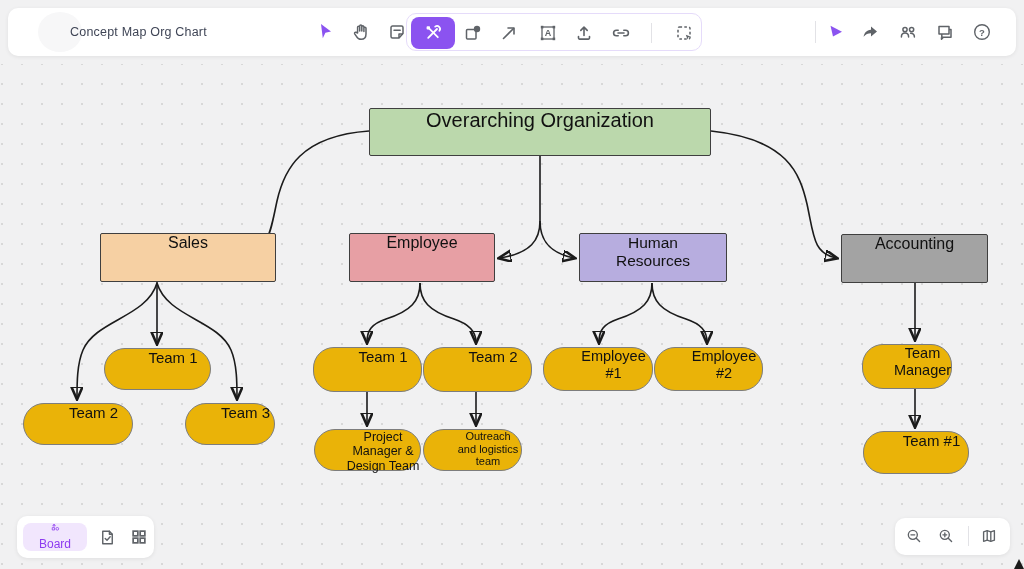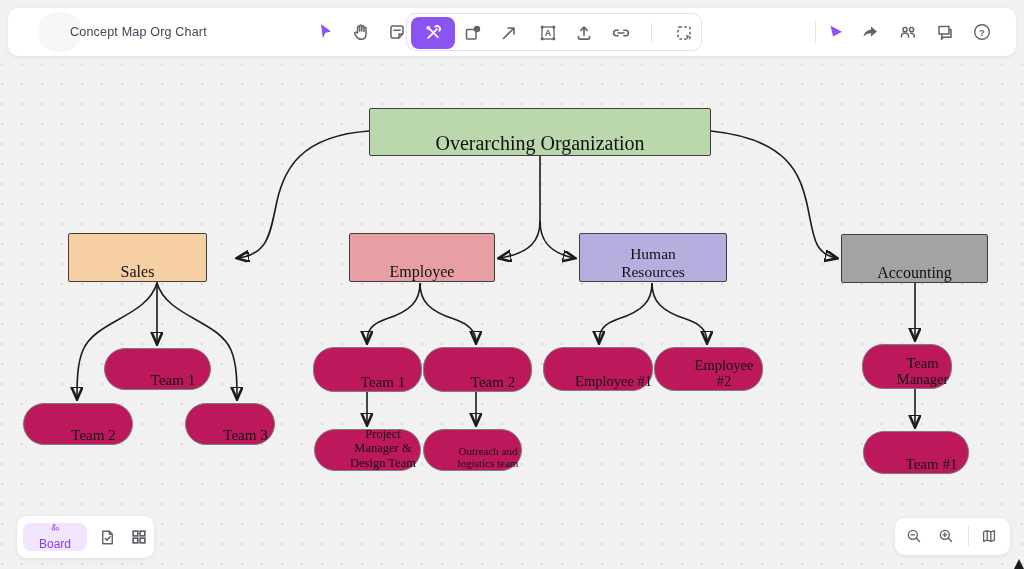--- a/index.html
+++ b/index.html
@@ -8,24 +8,24 @@
 
   
   .dotgrid {
     position:absolute; left:0; top:64px; width:1024px; height:505px;
     background-image: radial-gradient(#d8d8d8 1.1px, transparent 1.2px);
     background-size: 20px 20px; background-position: 12px 10px;
   }
   .edges { position:absolute; left:0; top:0; width:1024px; height:569px; pointer-events:none; }
   .edges path { fill:none; stroke:#1b1b1b; stroke-width:1.6; }
 
-  .node { position:absolute; display:flex; align-items:flex-end; justify-content:center;
-          text-align:center; color:#111; cursor:default;font-family:Liberation Serif, serif; }
+  .node { position:absolute; display:flex; align-items:flex-start; justify-content:center;
+          text-align:center; color:#111; cursor:default; }
   .dept { border:1.6px solid #3f3f3f; border-radius:2px; }
-  .leaf { border:1.6px solid #7d7d7d; border-radius:21px; background:#be185d;padding-left:31px; }
+  .leaf { border:1.6px solid #7d7d7d; border-radius:21px; background:#eab308;padding-left:31px; }
   .nlabel { display:block; line-height:1.15; }
 
   
   .topbar { position:absolute; left:8px; top:8px; width:1008px; height:48px; background:#fff;
             border-radius:10px; box-shadow:0 1px 4px rgba(0,0,0,.07); }
   .logo-blob { position:absolute; left:30px; top:4px; width:44px; height:40px; border-radius:50%;
                background:#f7f7f8; }
   .doc-title { position:absolute; left:62px; top:17px; font-size:12.5px; color:#3f4556; letter-spacing:.2px; }
   .tb-icon { position:absolute; top:10px; width:28px; height:28px; display:flex; align-items:center;
              justify-content:center; border-radius:6px; }
@@ -75,21 +75,21 @@
   <path d="M476,392 L476,424" marker-end="url(#ah)"></path>
   <path d="M652,283 C652,301 643,311 618,319 C603,324 599,331 599,342" marker-end="url(#ah)"></path>
   <path d="M652,283 C652,301 661,311 686,319 C701,324 707,331 707,342" marker-end="url(#ah)"></path>
   <path d="M915,283 L915,339" marker-end="url(#ah)"></path>
   <path d="M915,389 L915,426" marker-end="url(#ah)"></path>
 </svg>
 
 <div class="node dept" style="left:369px;top:108px;width:342px;height:48px;background:#bbd8ac;font-size:20px">
   <span class="nlabel">Overarching Organization</span>
 </div>
-<div class="node dept" style="left:68px;top:233px;width:139px;height:49px;background:#f6d0a3;font-size:16px">
+<div class="node dept" style="left:100px;top:233px;width:176px;height:49px;background:#f6d0a3;font-size:16px">
   <span class="nlabel">Sales</span>
 </div>
 <div class="node dept" style="left:349px;top:233px;width:146px;height:49px;background:#e79fa4;font-size:16px">
   <span class="nlabel">Employee</span>
 </div>
 <div class="node dept" style="left:579px;top:233px;width:148px;height:49px;background:#b7addf;font-size:15.5px">
   <span class="nlabel" style="max-width:86px">Human Resources</span>
 </div>
 <div class="node dept" style="left:841px;top:234px;width:147px;height:49px;background:#a3a3a3;font-size:16px">
   <span class="nlabel">Accounting</span>

